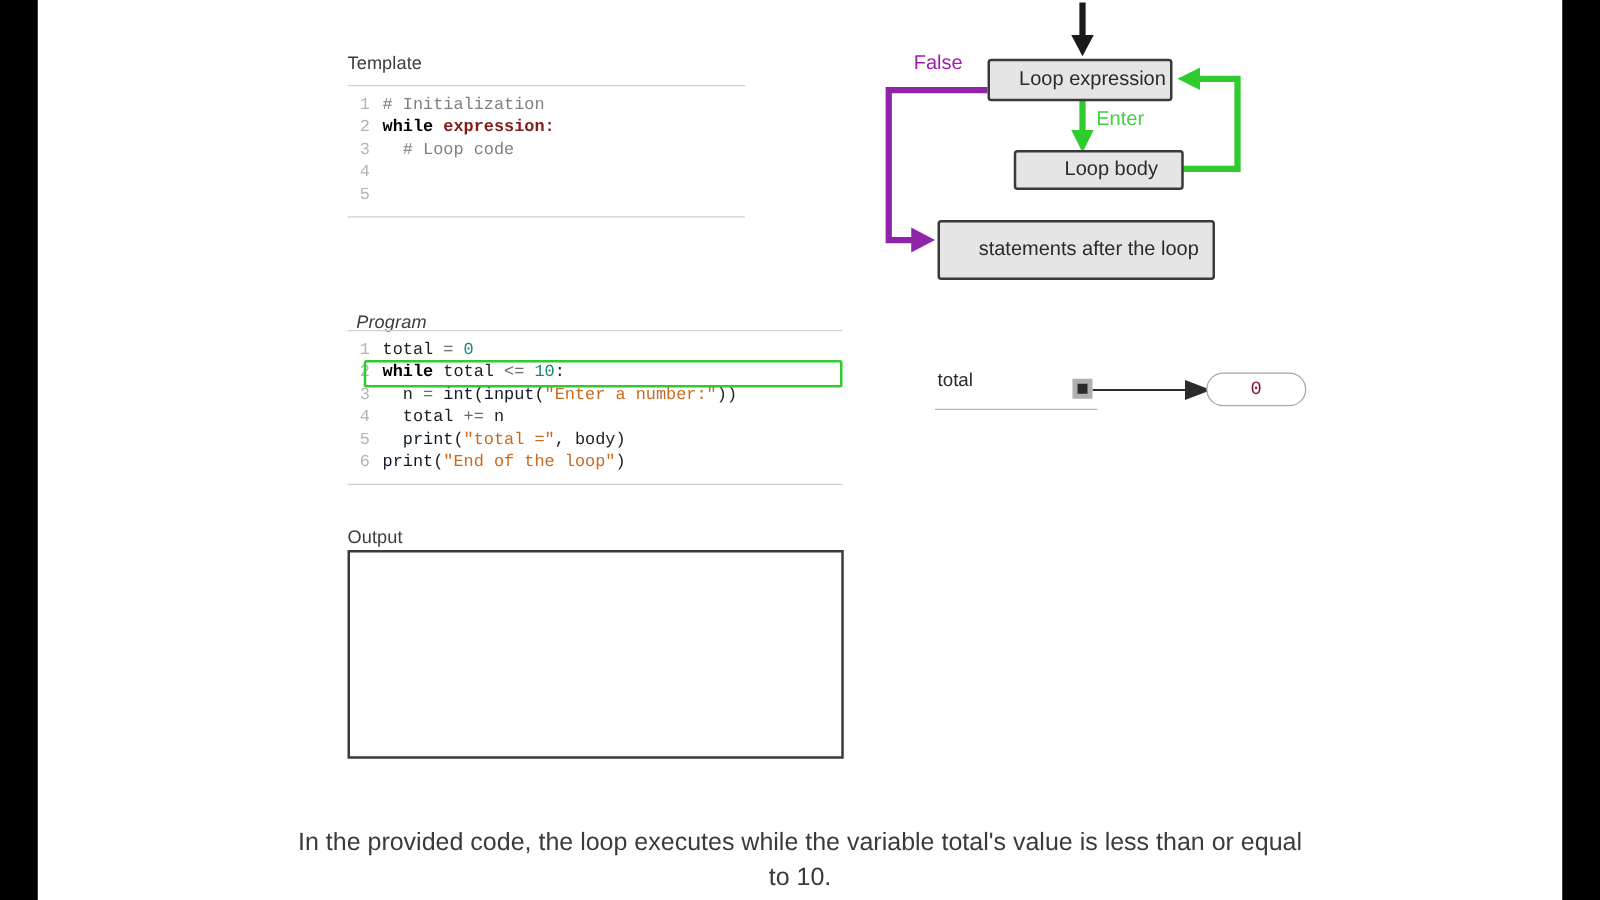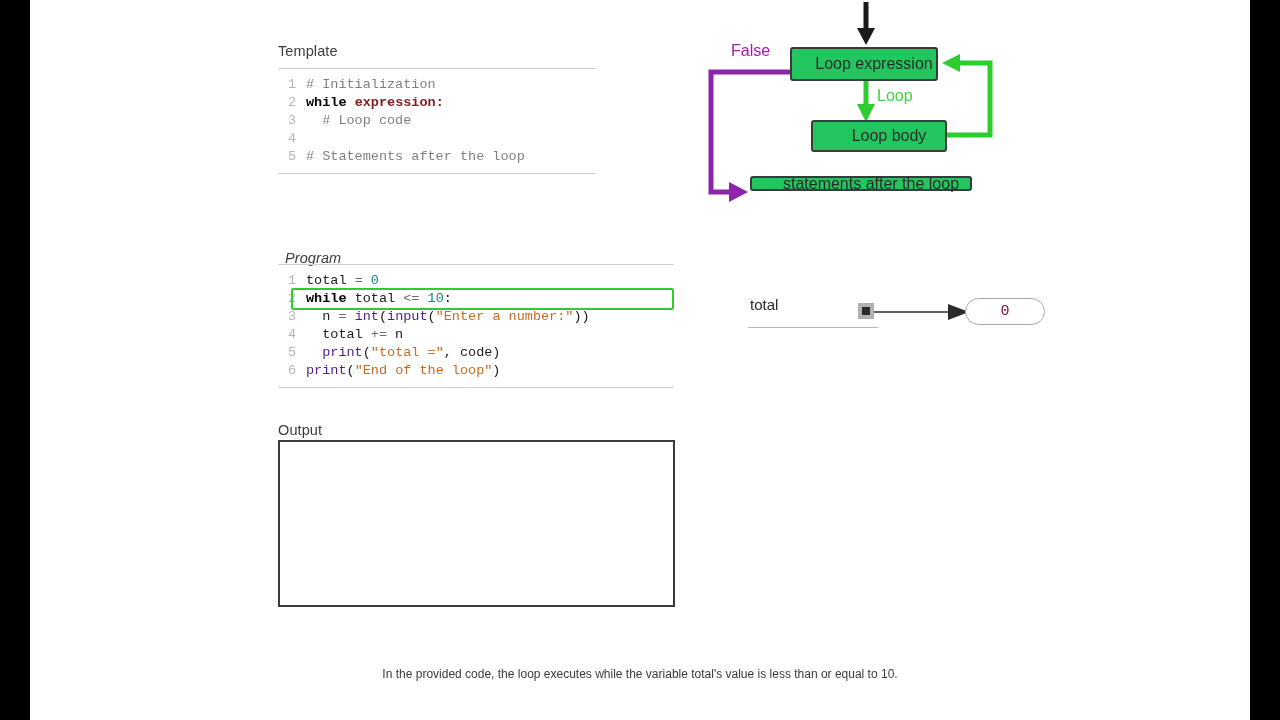--- a/index.html
+++ b/index.html
@@ -85,21 +85,21 @@
     flex: 0 0 18px;
   }
   .code-text {
     padding-left: 10px;
     color: #202020;
   }
 
   
   .tok-comment { color: #808080; }
   .tok-kw      { color: #000000; font-weight: bold; }
-  .tok-builtin { color: #4c1d95; text-align: right; }
+  .tok-builtin { color: #0f172a; text-align: right; }
   .tok-str     { color: #c96a22; }
   .tok-num     { color: #17867a; }
   .tok-op      { color: #6b6b6b; }
   .tok-plain   { color: #202020; }
   .tok-bold    { color: #7f1d1d; font-weight: bold; }
 
   
   .hl-box {
     position: absolute;
     border: 2.5px solid #2ecc2e;
@@ -121,21 +121,21 @@
     position: absolute;
     left: 640px;
     top: 0;
     width: 360px;
     height: 225px;
   }
   .flow-box {
     position: absolute;
     box-sizing: border-box;
     border: 2.5px solid #3a3a3a;
-    background: #22c55e;
+    background: #e5e5e5;
     border-radius: 3px;
     display: flex;
     align-items: center;
     justify-content: center;
     font-family: "Liberation Sans", sans-serif;
     font-size: 16px;
     color: #2b2b2b;
     white-space: nowrap;
     z-index: 6;
     padding-left: 20px;
@@ -193,21 +193,21 @@
   }
 
   
   #caption {
     position: absolute;
     left: 205px;
     top: 660px;
     width: 810px;
     text-align: center;
     font-family: "Liberation Sans", sans-serif;
-    font-size: 12px;
+    font-size: 20px;
     line-height: 28px;
     color: #3a3a3a;
   }
 </style>
 </head>
 <body>
 
 <div id="stage">
 
   <div class="letterbox left"></div>
@@ -217,35 +217,35 @@
 
     <div class="section-label" style="left:248px; top:43px;">Template</div>
 
     <div class="code-panel" id="template-panel" style="left:248px; top:68px; width:318px;">
       <div class="rule top"></div>
       <div class="code-lines" id="template-lines">
           <div class="code-line"><span class="ln">1</span><span class="code-text"><span class="tok-comment"># Initialization</span></span></div>
           <div class="code-line"><span class="ln">2</span><span class="code-text"><span class="tok-kw">while</span><span class="tok-plain"> </span><span class="tok-bold">expression</span><span class="tok-bold">:</span></span></div>
           <div class="code-line"><span class="ln">3</span><span class="code-text"><span class="tok-comment">  # Loop code</span></span></div>
           <div class="code-line"><span class="ln">4</span><span class="code-text"><span class="tok-plain"></span></span></div>
-          <div class="code-line"><span class="ln">5</span><span class="code-text"><span class="tok-comment"># Statements after the loop</span></span></div>
+          <div class="code-line"><span class="ln">5</span></div>
         </div>
       <div class="rule bottom"></div>
     </div>
 
     <div class="section-label" style="left:255px; top:250px;font-style:italic;">Program</div>
 
     <div class="code-panel" id="program-panel" style="left:248px; top:264px; width:396px;">
       <div class="rule top"></div>
       <div class="code-lines" id="program-lines">
           <div class="code-line"><span class="ln">1</span><span class="code-text"><span class="tok-plain">total</span><span class="tok-plain"> </span><span class="tok-op">=</span><span class="tok-plain"> </span><span class="tok-num">0</span></span></div>
           <div class="code-line"><span class="ln">2</span><span class="code-text"><span class="tok-kw">while</span><span class="tok-plain"> </span><span class="tok-plain">total</span><span class="tok-plain"> </span><span class="tok-op">&lt;=</span><span class="tok-plain"> </span><span class="tok-num">10</span><span class="tok-plain">:</span></span></div>
           <div class="code-line"><span class="ln">3</span><span class="code-text"><span class="tok-plain">  n </span><span class="tok-op">=</span><span class="tok-plain"> </span><span class="tok-builtin">int</span><span class="tok-plain">(</span><span class="tok-builtin">input</span><span class="tok-plain">(</span><span class="tok-str">"Enter a number:"</span><span class="tok-plain">))</span></span></div>
           <div class="code-line"><span class="ln">4</span><span class="code-text"><span class="tok-plain">  total </span><span class="tok-op">+=</span><span class="tok-plain"> n</span></span></div>
-          <div class="code-line"><span class="ln">5</span><span class="code-text"><span class="tok-plain">  </span><span class="tok-builtin">print</span><span class="tok-plain">(</span><span class="tok-str">"total ="</span><span class="tok-plain">, code)</span></span></div>
+          <div class="code-line"><span class="ln">5</span><span class="code-text"><span class="tok-plain">  </span><span class="tok-builtin">print</span><span class="tok-plain">(</span><span class="tok-str">"total ="</span><span class="tok-plain">, body)</span></span></div>
           <div class="code-line"><span class="ln">6</span><span class="code-text"><span class="tok-plain"></span><span class="tok-builtin">print</span><span class="tok-plain">(</span><span class="tok-str">"End of the loop"</span><span class="tok-plain">)</span></span></div>
         </div>
       <div class="rule bottom"></div>
     </div>
     <div class="hl-box" id="program-highlight" style="left: 261px; top: 288px; width: 383px; height: 22px;"></div>
 
     <div class="section-label" style="left:248px; top:422px;">Output</div>
     <div class="output-box" style="left:248px; top:440px; width:397px; height:167px;"></div>
 
     <div id="flowchart">
@@ -270,25 +270,25 @@
         <g>
           <polyline points="120,72 41,72 41,192 62,192" fill="none" stroke="#8e24aa" stroke-width="5" stroke-linejoin="miter"></polyline>
           <polygon points="78,192 59,182 59,202" fill="#8e24aa"></polygon>
         </g>
       </svg>
 
       <div class="flow-box" style="left:120px; top:47px; width:148px; height:34px;">Loop expression</div>
 
       <div class="flow-box" style="left:141px; top:120px; width:136px; height:32px;">Loop body</div>
 
-      <div class="flow-box" style="left:80px; top:176px; width:222px; height:15px;">statements after the loop</div>
+      <div class="flow-box" style="left:80px; top:176px; width:222px; height:48px;">statements after the loop</div>
 
       <div class="flow-label" style="left:61px; top:42px; color:#a21caf;">False</div>
 
-      <div class="flow-label" style="left:207px; top:87px; color:#3fd33f;">Loop</div>
+      <div class="flow-label" style="left:207px; top:87px; color:#3fd33f;">Enter</div>
     </div>
 
     <div id="varview">
       <div class="var-name" style="left:10px; top:296px;">total</div>
       <div class="var-underline" style="left:8px; top:327px; width:130px;"></div>
 
       <div class="var-slot-outer" style="left:118px; top:303px;">
         <div class="var-slot-inner" style="left:4px; top:4px;"></div>
       </div>
 

